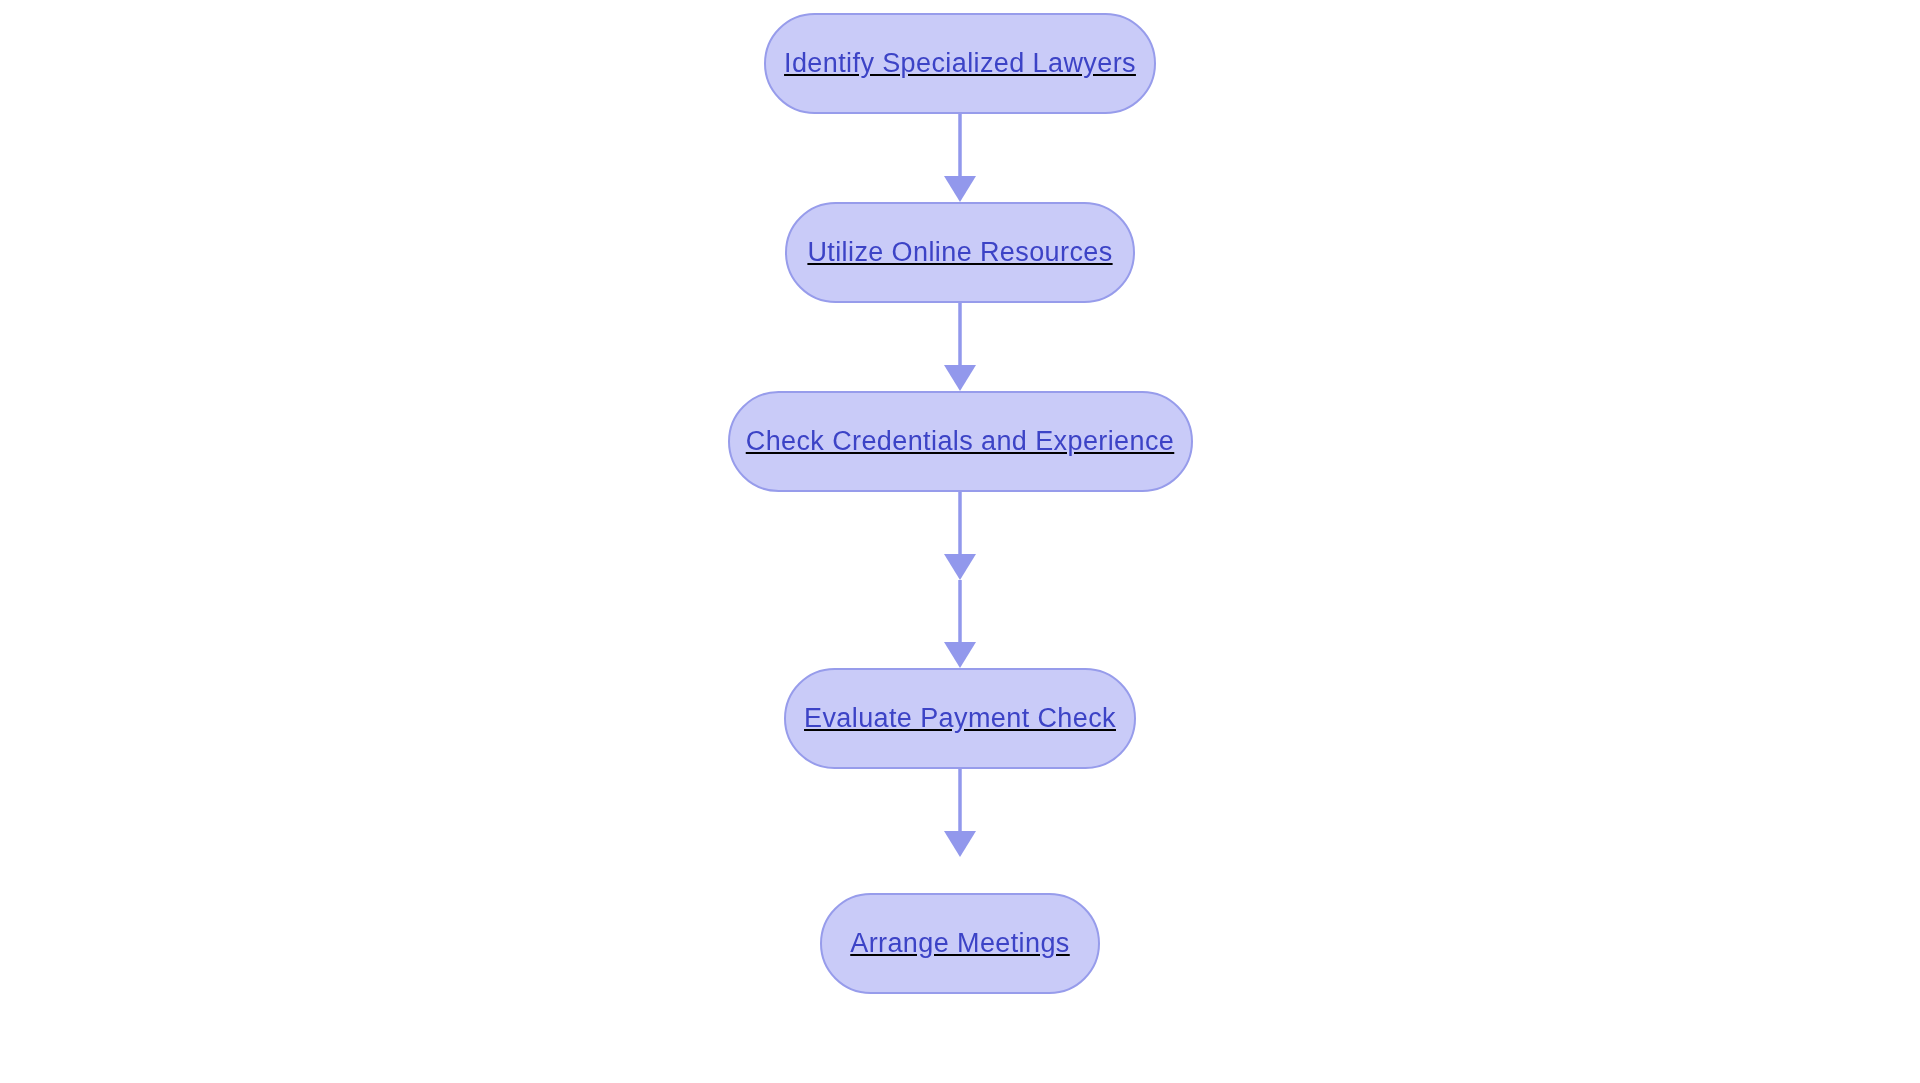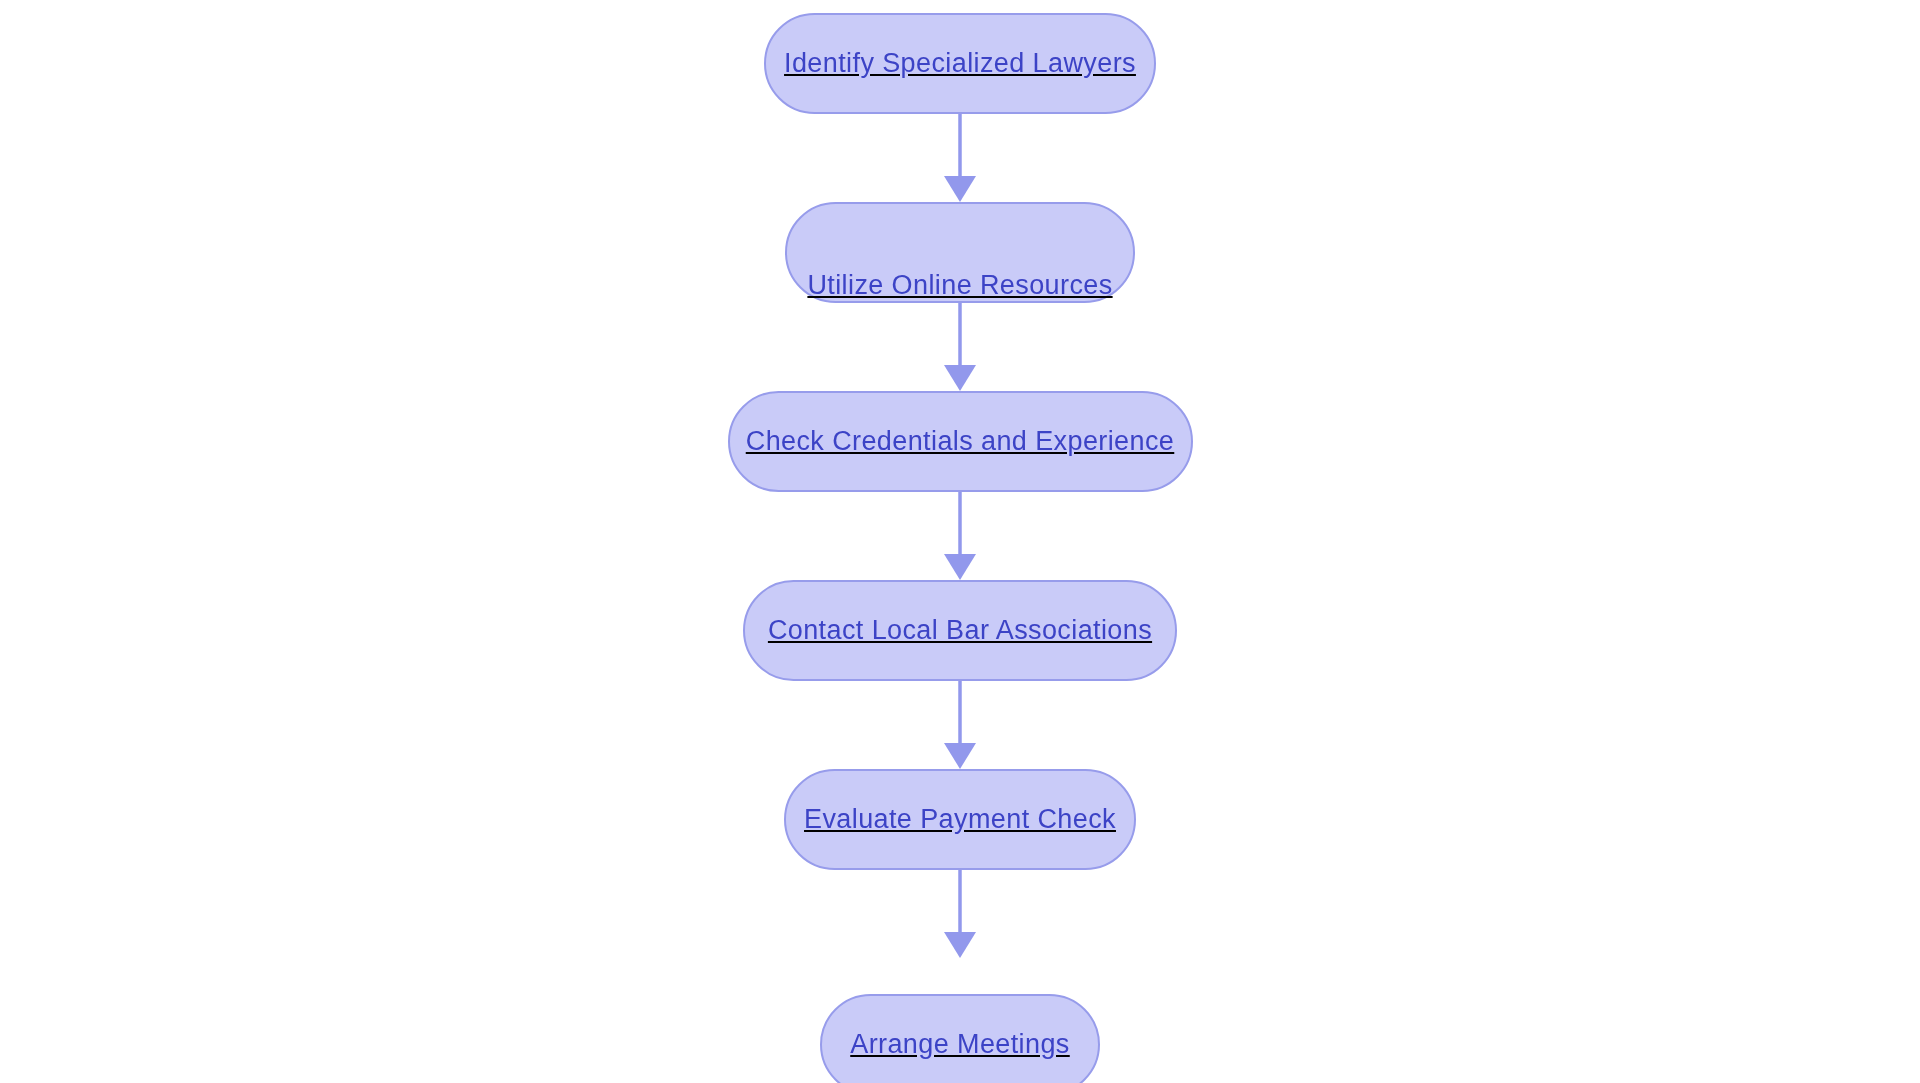--- a/index.html
+++ b/index.html
@@ -64,41 +64,38 @@
   <div class="flow" id="flow">
   <div class="node" style="width: 392px;">
     <span class="node-label">Identify Specialized Lawyers</span>
   </div>
 
   <svg class="arrow" width="34" height="88" viewBox="0 0 34 88" xmlns="http://www.w3.org/2000/svg">
     <line x1="17" y1="0" x2="17" y2="63" stroke-width="3.5"></line>
     <polygon points="1,62 33,62 17,88"></polygon>
   </svg>
 
-  <div class="node" style="width: 350px; align-items: flex-end;">
+  <div class="node" style="width: 350px;">
     <span class="node-label">Utilize Online Resources</span>
   </div>
 
   <svg class="arrow" width="34" height="88" viewBox="0 0 34 88" xmlns="http://www.w3.org/2000/svg">
     <line x1="17" y1="0" x2="17" y2="63" stroke-width="3.5"></line>
     <polygon points="1,62 33,62 17,88"></polygon>
   </svg>
 
   <div class="node" style="width: 465px;">
     <span class="node-label">Check Credentials and Experience</span>
   </div>
 
   <svg class="arrow" width="34" height="88" viewBox="0 0 34 88" xmlns="http://www.w3.org/2000/svg">
     <line x1="17" y1="0" x2="17" y2="63" stroke-width="3.5"></line>
     <polygon points="1,62 33,62 17,88"></polygon>
   </svg>
 
-  <div class="node" style="width: 434px;">
-    <span class="node-label">Contact Local Bar Associations</span>
-  </div>
 
   <svg class="arrow" width="34" height="88" viewBox="0 0 34 88" xmlns="http://www.w3.org/2000/svg">
     <line x1="17" y1="0" x2="17" y2="63" stroke-width="3.5"></line>
     <polygon points="1,62 33,62 17,88"></polygon>
   </svg>
 
   <div class="node" style="width: 352px;">
     <span class="node-label">Evaluate Payment Check</span>
   </div>
 

